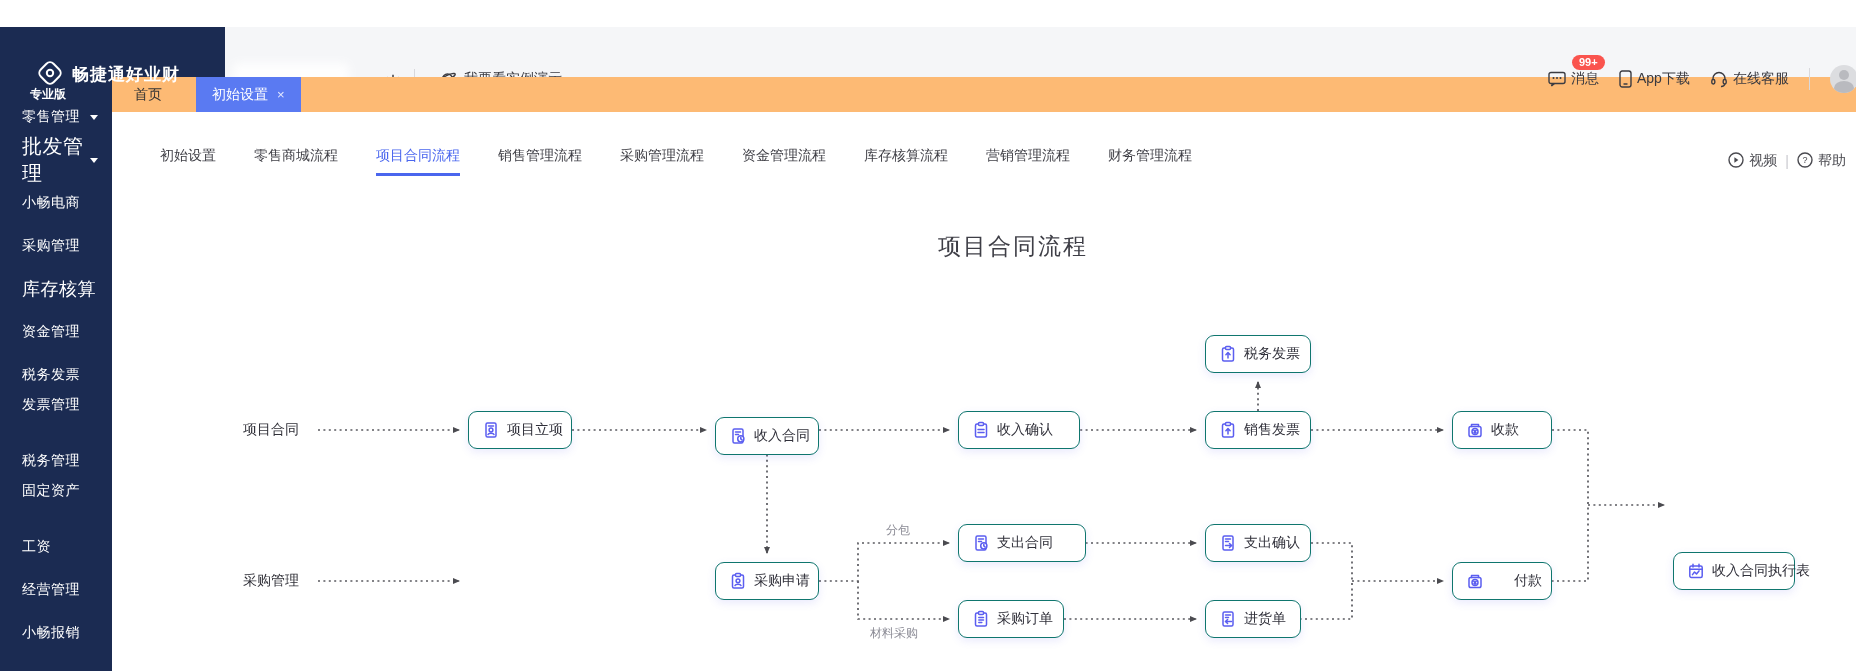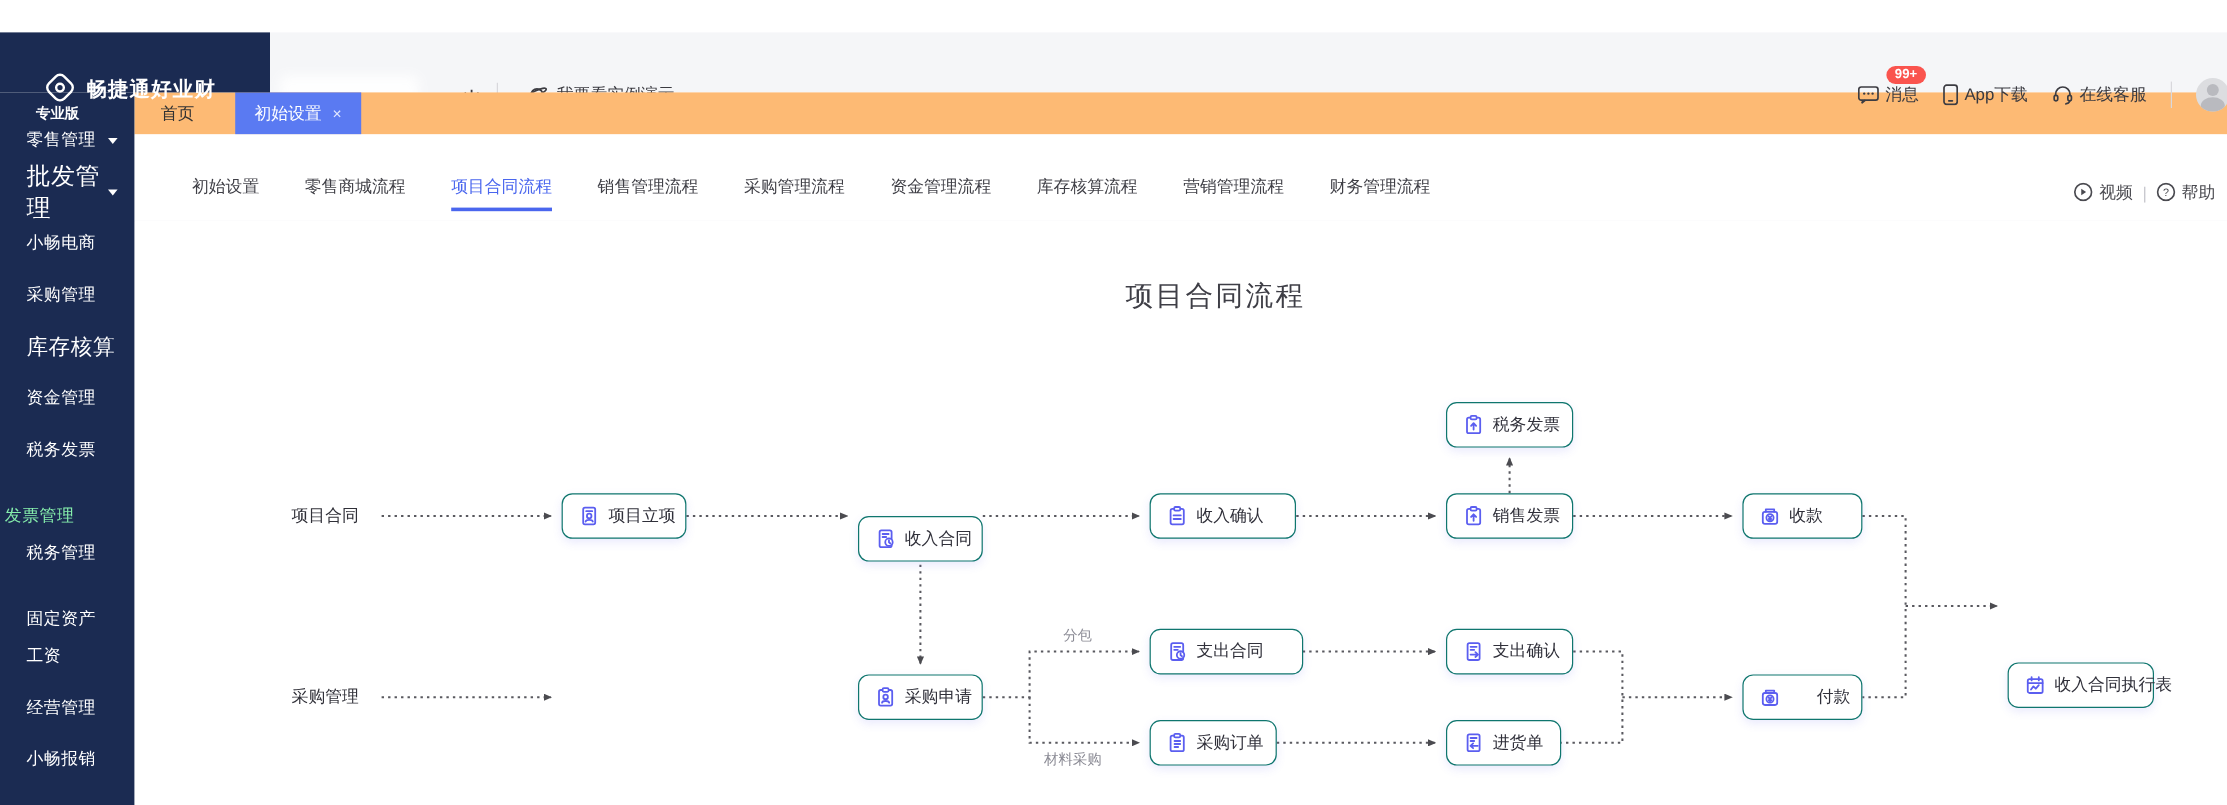--- a/index.html
+++ b/index.html
@@ -154,27 +154,27 @@
     </div>
     <div style="height: 43px; display: flex; align-items: center; padding: 0px 14px 0px 22px; color: rgb(255, 255, 255); font-size: 18px; font-weight: 500; cursor: pointer; letter-spacing: 0.5px;">
       <span>库存核算</span>
     </div>
     <div style="height: 43px; display: flex; align-items: center; padding: 0px 14px 0px 22px; color: rgb(255, 255, 255); font-size: 14px; font-weight: 500; cursor: pointer; letter-spacing: 0.5px;">
       <span>资金管理</span>
     </div>
     <div style="height: 43px; display: flex; align-items: center; padding: 0px 14px 0px 22px; color: rgb(255, 255, 255); font-size: 14px; font-weight: 500; cursor: pointer; letter-spacing: 0.5px;">
       <span>税务发票</span>
     </div>
-    <div style="height: 43px; display: flex; align-items: flex-end; padding: 0px 14px 0px 4px; color: #86efac; font-size: 14px; font-weight: 500; cursor: pointer; letter-spacing: 0.5px;">
+    <div style="height: 43px; display: flex; align-items: flex-start; padding: 0px 14px 0px 22px; color: #ffffff; font-size: 14px; font-weight: 500; cursor: pointer; letter-spacing: 0.5px;">
       <span>发票管理</span>
     </div>
     <div style="height: 43px; display: flex; align-items: center; padding: 0px 14px 0px 22px; color: rgb(255, 255, 255); font-size: 14px; font-weight: 500; cursor: pointer; letter-spacing: 0.5px;">
       <span>税务管理</span>
     </div>
-    <div style="height: 43px; display: flex; align-items: flex-end; padding: 0px 14px 0px 22px; color: rgb(255, 255, 255); font-size: 14px; font-weight: 500; cursor: pointer; letter-spacing: 0.5px;">
+    <div style="height: 43px; display: flex; align-items: flex-start; padding: 0px 14px 0px 22px; color: rgb(255, 255, 255); font-size: 14px; font-weight: 500; cursor: pointer; letter-spacing: 0.5px;">
       <span>固定资产</span>
     </div>
     <div style="height: 43px; display: flex; align-items: center; padding: 0px 14px 0px 22px; color: rgb(255, 255, 255); font-size: 14px; font-weight: 500; cursor: pointer; letter-spacing: 0.5px;">
       <span>工资</span>
     </div>
     <div style="height: 43px; display: flex; align-items: center; padding: 0px 14px 0px 22px; color: rgb(255, 255, 255); font-size: 14px; font-weight: 500; cursor: pointer; letter-spacing: 0.5px;">
       <span>经营管理</span>
     </div>
     <div style="height: 43px; display: flex; align-items: center; padding: 0px 14px 0px 22px; color: rgb(255, 255, 255); font-size: 14px; font-weight: 500; cursor: pointer; letter-spacing: 0.5px;">
       <span>小畅报销</span>
@@ -254,21 +254,21 @@
       <span class="nicon">
         <svg width="18" height="18" viewBox="0 0 18 18" fill="none" stroke="#5b5ef0" stroke-width="1.5" stroke-linecap="round" stroke-linejoin="round">
           <rect x="4" y="2" width="10" height="14" rx="1.5"></rect>
           <path d="M6.5 5h5"></path>
           <circle cx="9" cy="9" r="1.9"></circle>
           <path d="M6 13.6c.6-1.9 5.4-1.9 6 0"></path>
         </svg>
       </span>
       <span>项目立项</span>
     </div>
-    <div class="fnode" style="left: 715px; top: 430px; width: 104px;">
+    <div class="fnode" style="left: 715px; top: 417px; width: 104px;">
       <span class="nicon">
         <svg width="18" height="18" viewBox="0 0 18 18" fill="none" stroke="#5b5ef0" stroke-width="1.5" stroke-linecap="round" stroke-linejoin="round">
           <rect x="4" y="2" width="10" height="14" rx="1.5"></rect>
           <path d="M6.5 5h5M6.5 7.5h3"></path>
           <circle cx="11.8" cy="11.8" r="3.1" fill="#fff"></circle>
           <path d="M11.8 10.2v1.7l1.2 1"></path>
         </svg>
       </span>
       <span>收入合同</span>
     </div>

